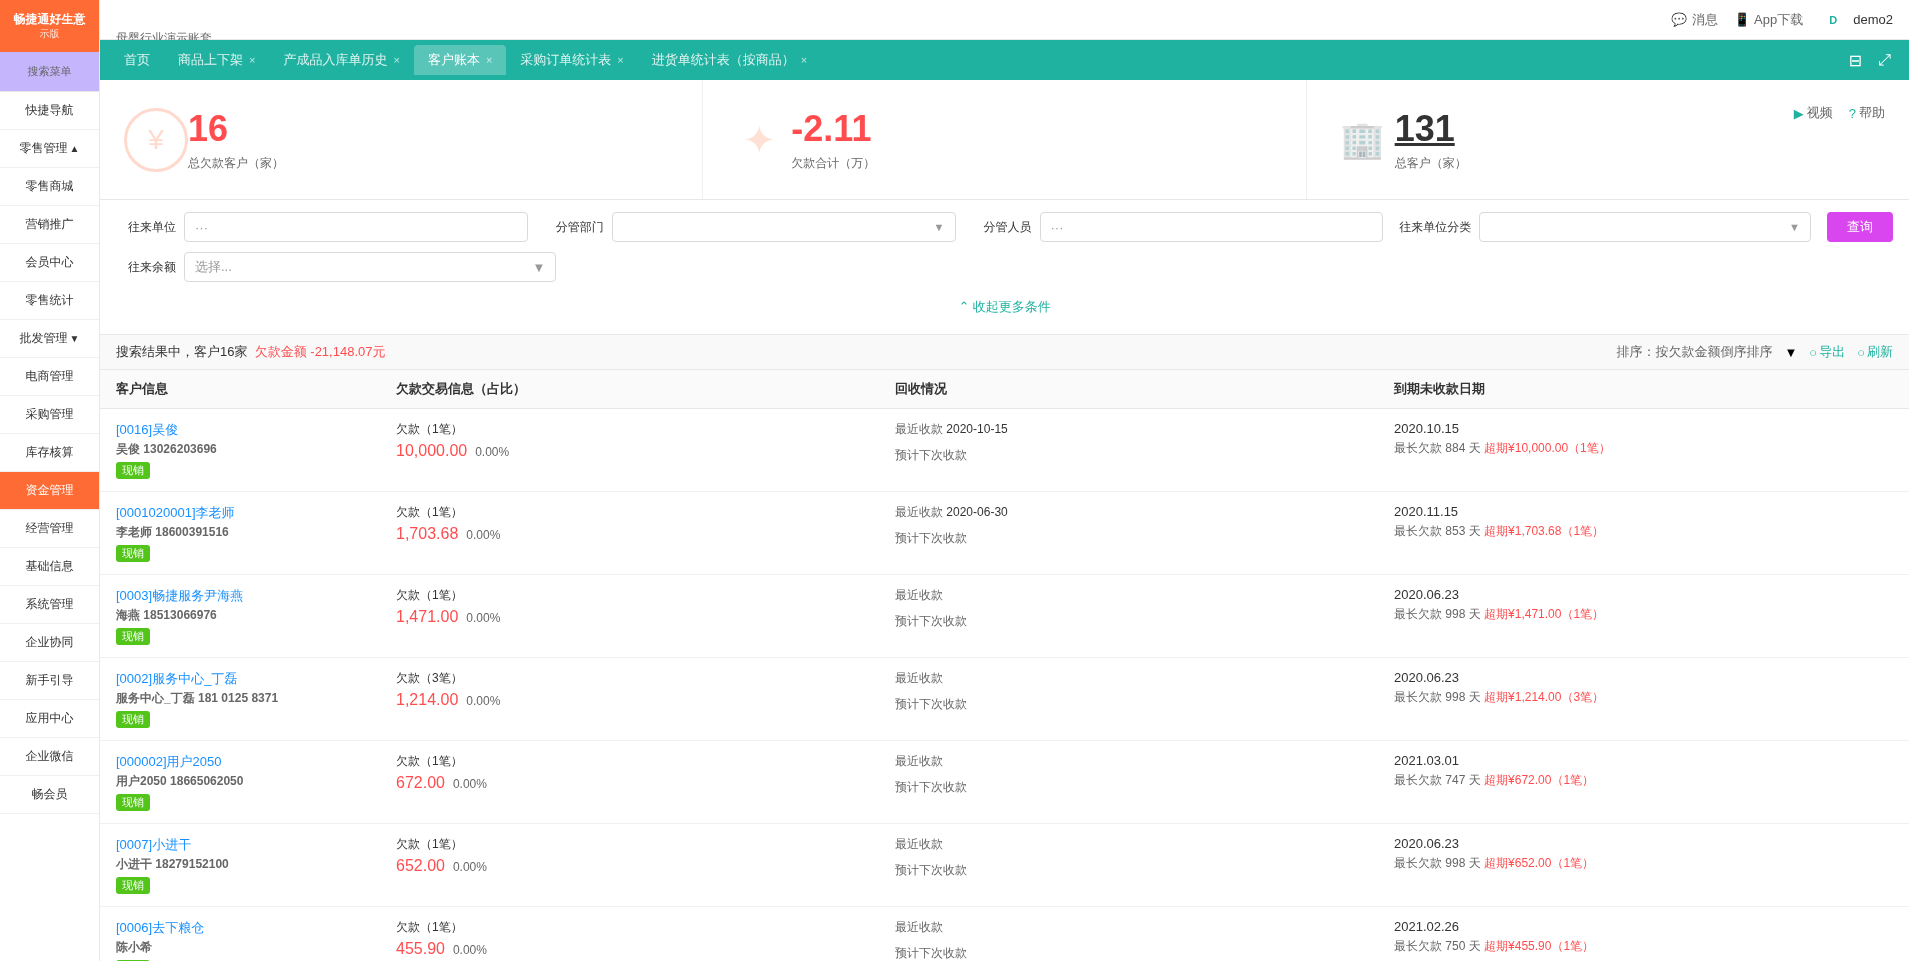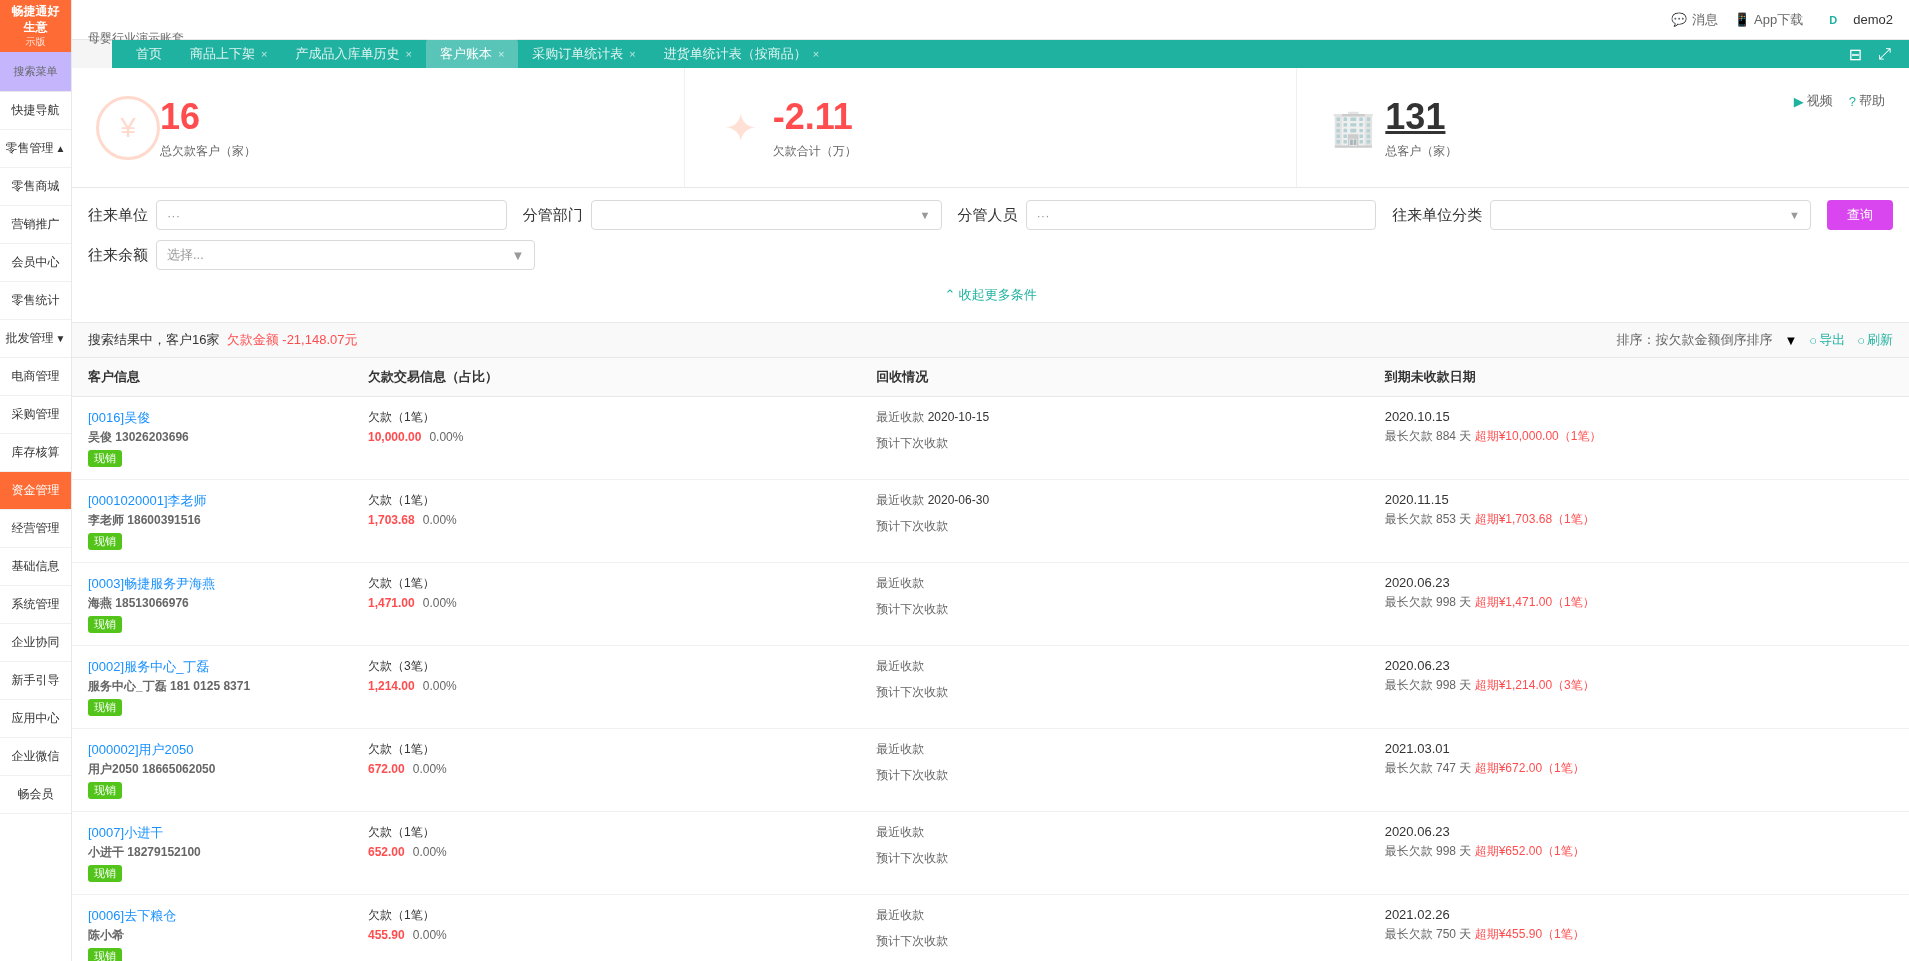--- a/index.html
+++ b/index.html
@@ -1,51 +1,51 @@
 <!DOCTYPE html>
 <html><head>
   <meta charset="utf-8">
   <style>
     * { box-sizing: border-box; margin: 0; padding: 0; font-family: 'Microsoft YaHei', Arial, sans-serif; font-size: 13px; }
     body { background: #f5f5f5; overflow: hidden; }
 
     
     .app-container { display: flex; height: 961px; width: 1909px; overflow: hidden; }
-    .sidebar { width: 72px; background: #fff; border-right: 1px solid #e8e8e8; display: flex; flex-direction: column; flex-shrink: 0; }
+    .sidebar { width: 100px; background: #fff; border-right: 1px solid #e8e8e8; display: flex; flex-direction: column; flex-shrink: 0; }
     .main-area { flex: 1; display: flex; flex-direction: column; overflow: hidden; }
 
     
     .sidebar-logo { background: #ff6b35; padding: 8px; text-align: center; color: #fff; font-size: 11px; line-height: 1.3; height: 52px; display: flex; align-items: center; justify-content: center; cursor: pointer; }
     .sidebar-logo-text { font-size: 12px; font-weight: bold; }
     .sidebar-search { background: #c4b5fd; padding: 12px 4px; text-align: center; font-size: 11px; color: #666; cursor: pointer; border-bottom: 1px solid #e8e8e8; }
     .sidebar-nav-item { padding: 10px 4px; text-align: center; font-size: 12px; color: #333; cursor: pointer; border-bottom: 1px solid #f0f0f0; }
     .sidebar-nav-item.active { background: #ff6b35; color: #fff; }
 
     
-    .top-nav { background: #20b2a0; display: flex; align-items: center; height: 28px; padding: 0 10px; flex-shrink: 0; margin-left: 40px; }
+    .top-nav { background: #20b2a0; display: flex; align-items: center; height: 40px; padding: 0 10px; flex-shrink: 0; }
     .top-nav-tab { padding: 6px 14px; color: rgba(255,255,255,0.85); cursor: pointer; font-size: 13px; display: flex; align-items: center; gap: 4px; white-space: nowrap; }
     .top-nav-tab.active { background: rgba(255,255,255,0.25); color: #fff; border-radius: 4px 4px 0 0; }
     .top-nav-tab .close-x { font-size: 11px; color: rgba(255,255,255,0.7); margin-left: 2px; cursor: pointer; }
     .top-nav-spacer { flex: 1; }
     .avatar { width: 28px; height: 28px; border-radius: 50%; background: #fff; display: flex; align-items: center; justify-content: center; font-size: 11px; color: #20b2a0; font-weight: bold; }
 
     
     .stats-bar { background: #fff; display: flex; height: 120px; border-bottom: 1px solid #e8e8e8; flex-shrink: 0; }
     .stat-card { flex: 1; display: flex; align-items: center; padding: 16px 24px; border-right: 1px solid #f0f0f0; }
     .stat-content { }
     .stat-value { font-size: 36px; font-weight: bold; line-height: 1.2; }
     .stat-value.red { color: #ff4d4f; }
     .stat-value.black { color: #333; text-decoration: underline; }
     .stat-label { font-size: 12px; color: #666; margin-top: 4px; }
 
     
     .filter-area { background: #fff; padding: 12px 16px; border-bottom: 1px solid #e8e8e8; flex-shrink: 0; }
     .filter-row { display: flex; align-items: center; gap: 16px; margin-bottom: 10px; }
     .filter-item { display: flex; align-items: center; gap: 8px; flex: 1; }
-    .filter-label { color: #333; white-space: nowrap; font-size: 15px; min-width: 60px; text-align: right; }
+    .filter-label { color: #333; white-space: nowrap; font-size: 12px; min-width: 60px; text-align: right; }
     .filter-input { flex: 1; border: 1px solid #d9d9d9; border-radius: 4px; padding: 5px 10px; font-size: 13px; color: #333; display: flex; align-items: center; justify-content: space-between; cursor: pointer; min-height: 30px; }
     .filter-input .dots { color: #999; }
     .filter-input .arrow { color: #999; font-size: 11px; }
     .filter-btn { background: #d946ef; color: #fff; border: none; border-radius: 4px; padding: 6px 20px; cursor: pointer; font-size: 13px; white-space: nowrap; }
     .filter-select { flex: 1; border: 1px solid #d9d9d9; border-radius: 4px; padding: 5px 10px; font-size: 13px; color: #999; display: flex; align-items: center; justify-content: space-between; min-height: 30px; cursor: pointer; }
     .collapse-bar { text-align: center; padding: 6px; color: #666; font-size: 12px; cursor: pointer; }
     .collapse-bar span { color: #20b2a0; }
 
     
     .results-bar { background: #f9f9f9; padding: 8px 16px; display: flex; align-items: center; justify-content: space-between; border-bottom: 1px solid #e8e8e8; flex-shrink: 0; }
@@ -53,21 +53,21 @@
     .results-info .highlight { color: #ff4d4f; }
     .sort-label { color: #666; }
 
     
     .table-container { flex: 1; overflow-y: auto; background: #fff; }
     .table-header { display: grid; grid-template-columns: 280px 1fr 1fr 1fr; padding: 10px 16px; background: #fafafa; border-bottom: 1px solid #e8e8e8; font-weight: bold; color: #333; font-size: 13px; }
     .table-row { display: grid; grid-template-columns: 280px 1fr 1fr 1fr; padding: 12px 16px; border-bottom: 1px solid #f0f0f0; align-items: start; }
     .customer-id { color: #1890ff; font-size: 13px; cursor: pointer; text-decoration: none; }
     .customer-phone { color: #666; font-size: 12px; margin-top: 2px; font-weight: bold; }
     .customer-tag { display: inline-block; background: #52c41a; color: #fff; font-size: 11px; padding: 1px 6px; border-radius: 3px; margin-top: 4px; }
-    .debt-amount { color: #ff4d4f; font-size: 12px; font-weight: bold; }
+    .debt-amount { color: #ff4d4f; font-size: 16px; font-weight: normal; }
     .debt-count { color: #333; font-size: 12px; margin-bottom: 4px; }
     .debt-percent { color: #666; font-size: 12px; margin-left: 8px; }
     .payment-last { color: #666; font-size: 12px; }
     .payment-date { color: #333; font-size: 12px; }
     .payment-next { color: #666; font-size: 12px; margin-top: 9px; }
     .overdue-date { color: #333; font-size: 13px; margin-bottom: 4px; }
     .overdue-days { color: #666; font-size: 12px; }
     .overdue-amount { color: #ff4d4f; font-size: 12px; cursor: pointer; }
 
     

